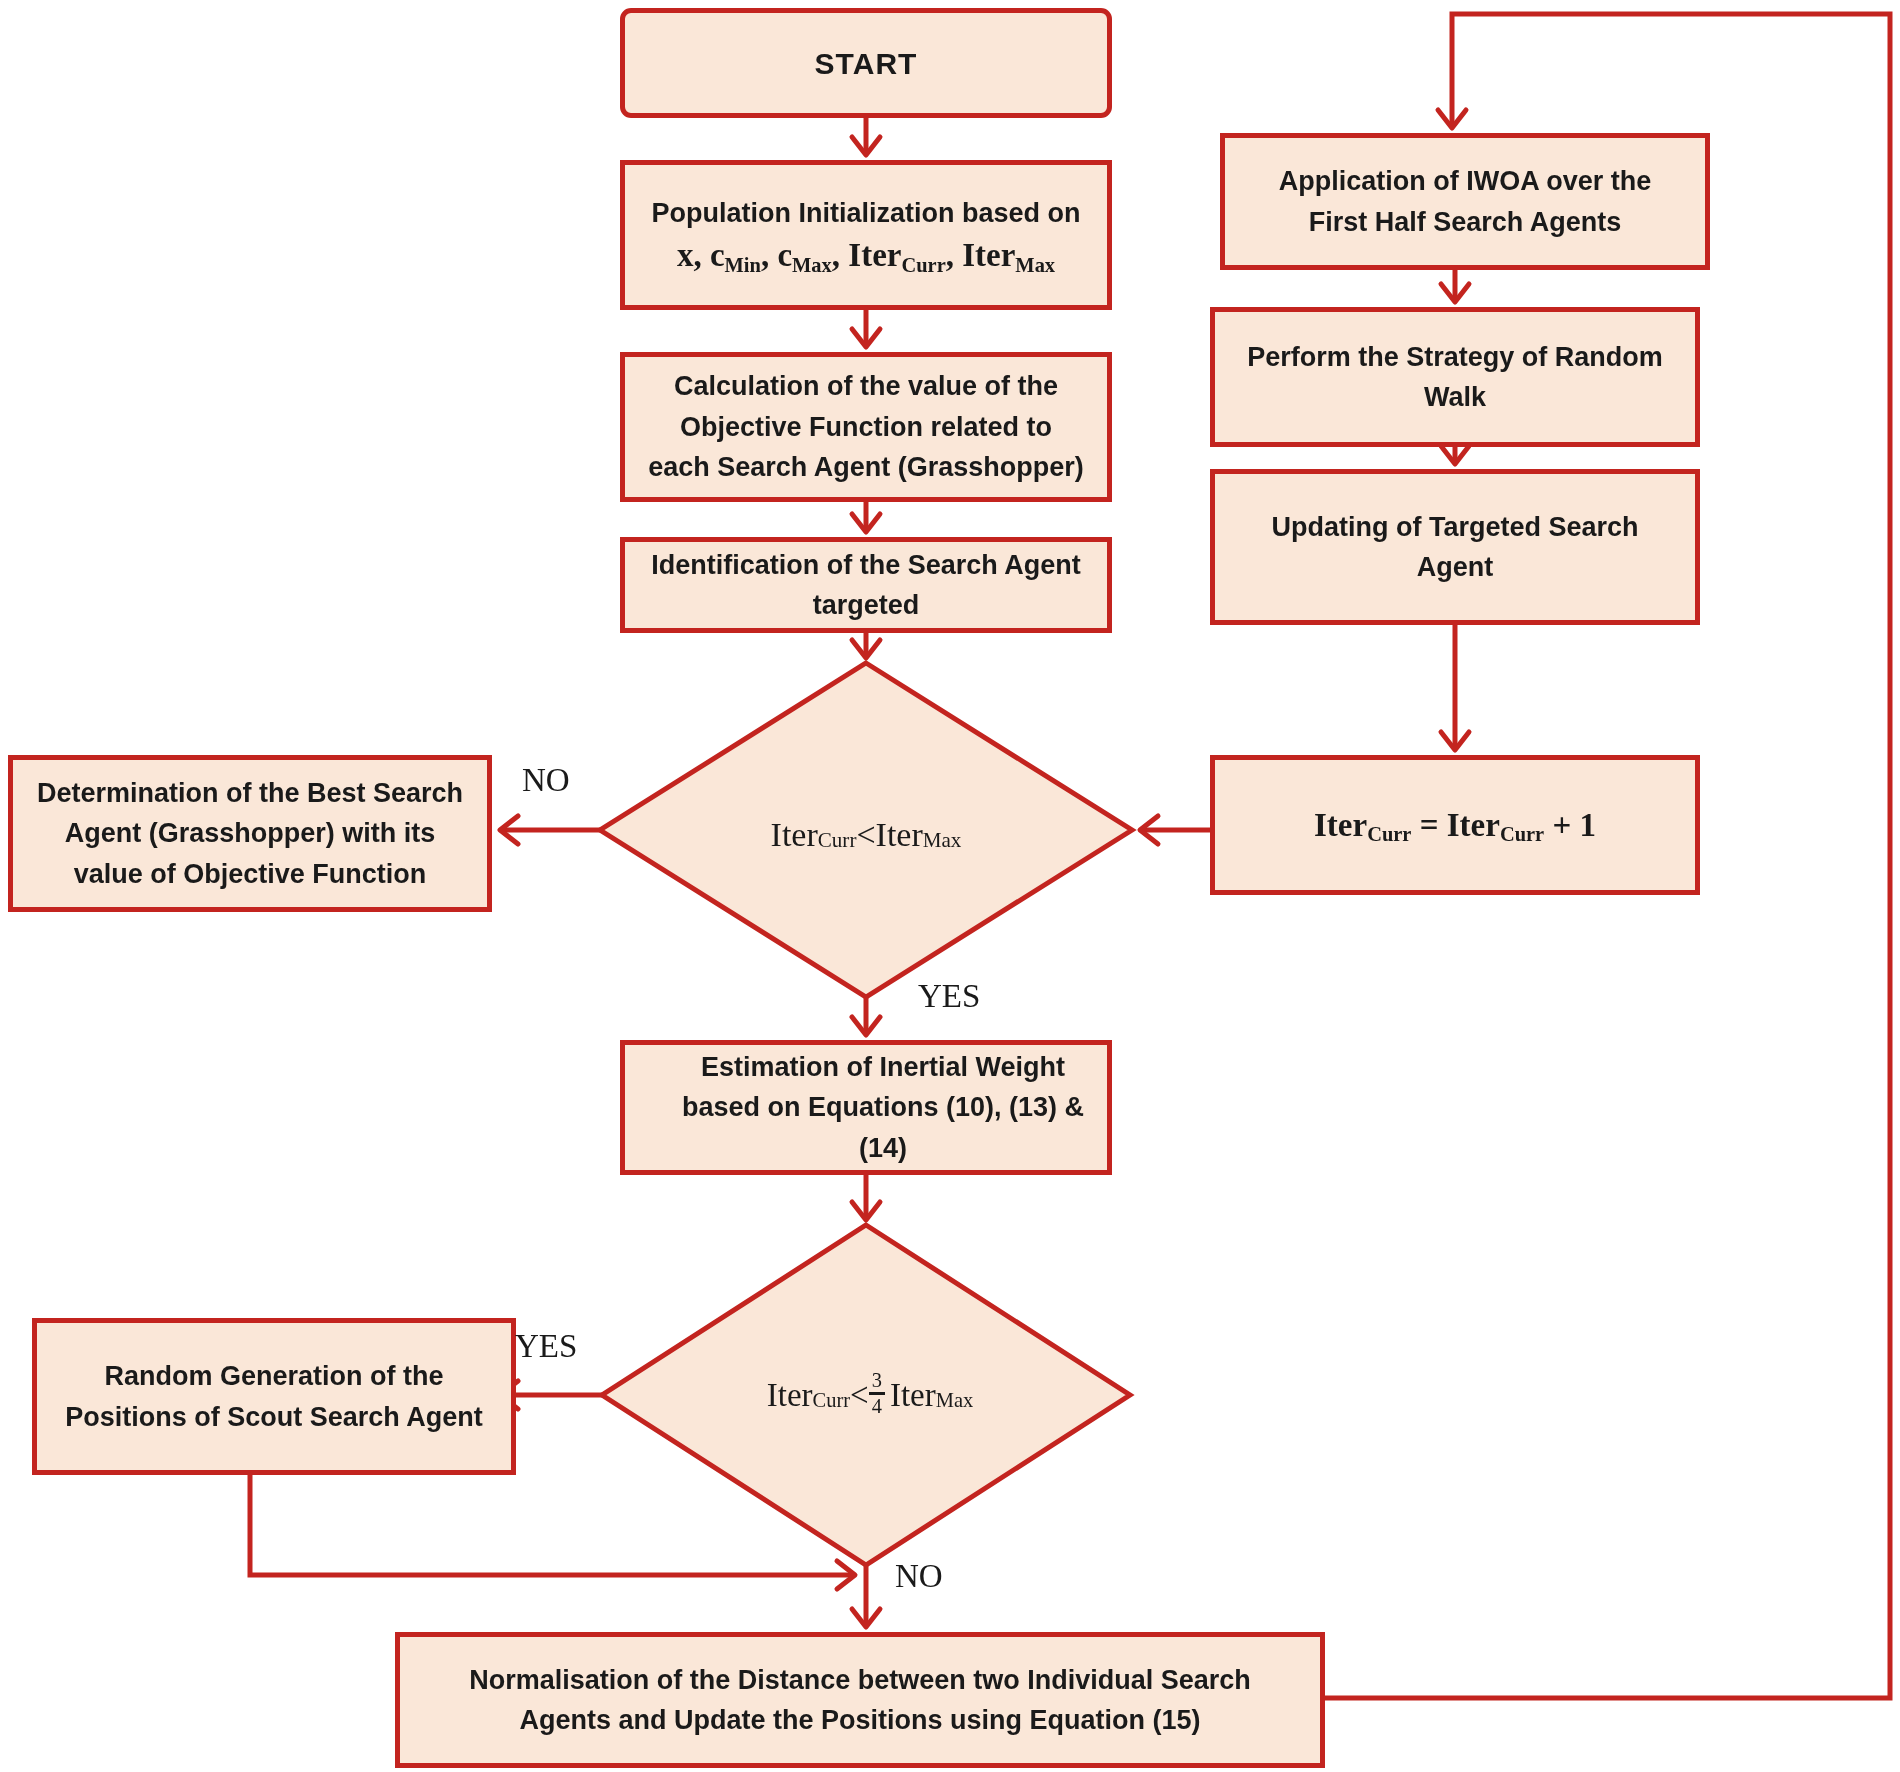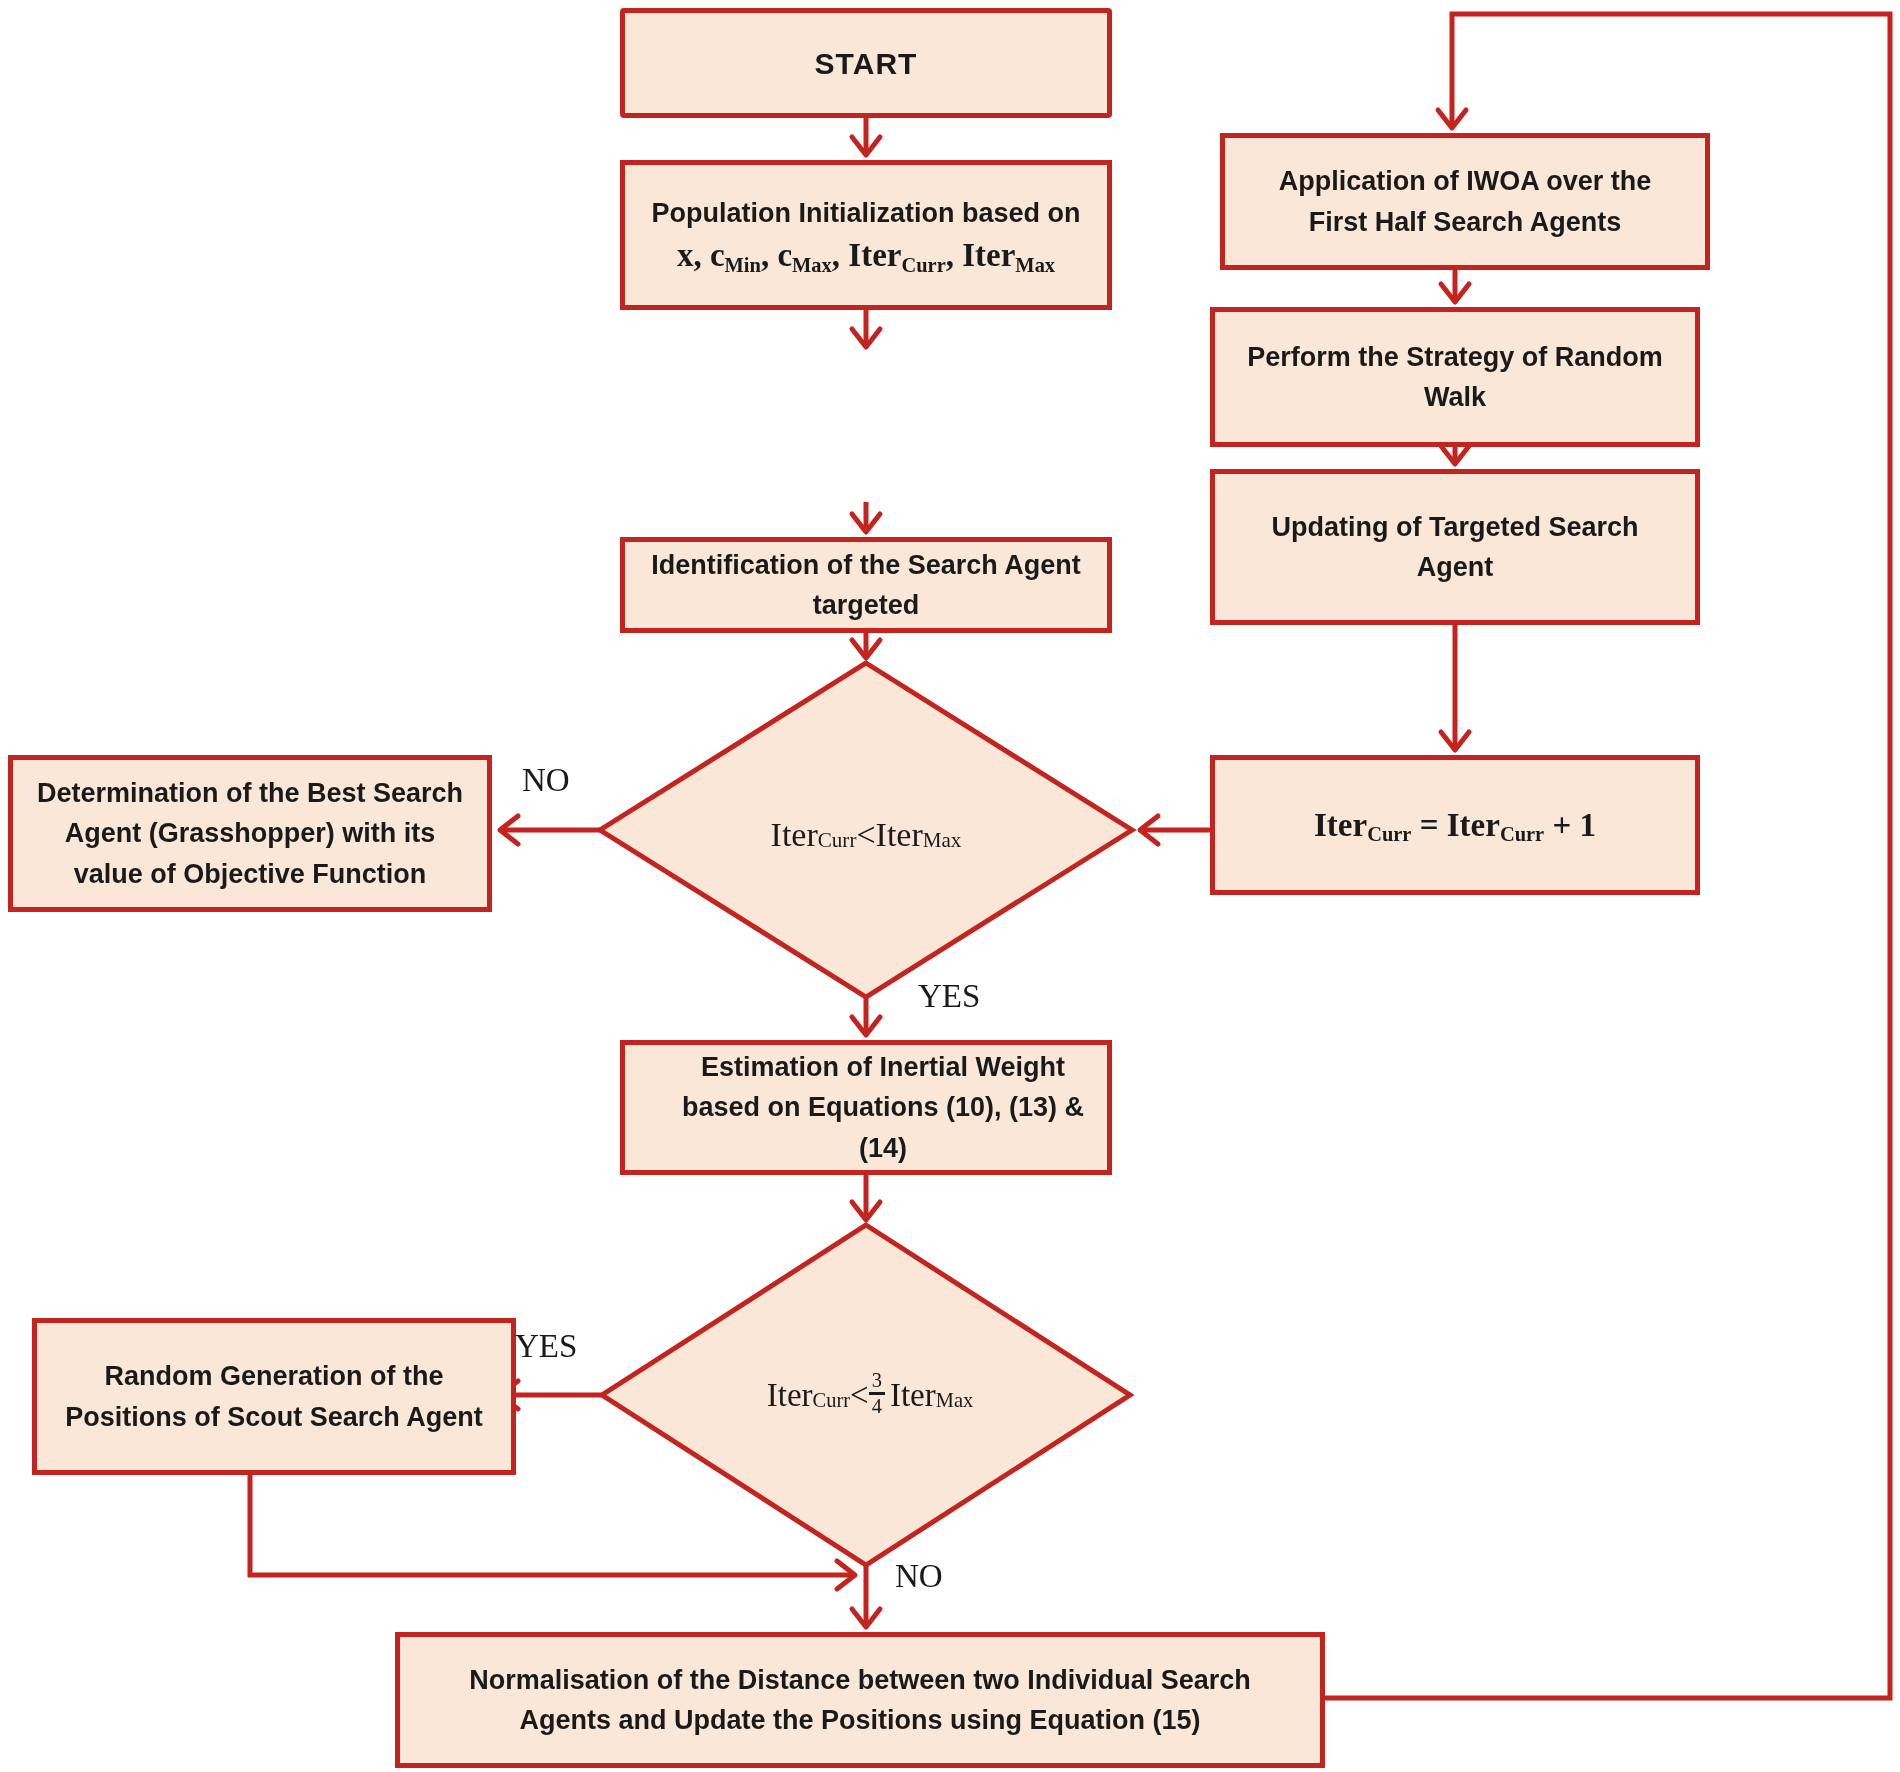--- a/index.html
+++ b/index.html
@@ -21,21 +21,21 @@
   .node{
     position:absolute;box-sizing:border-box;
     background:var(--fill);border:5px solid var(--border);
     display:flex;flex-direction:column;align-items:center;justify-content:center;
     text-align:center;
   }
   .node .label{
     white-space:pre-line;font-weight:bold;font-size:27px;line-height:1.5;
     padding:0 8px;
   }
-  .node.round{border-radius:4px;}
+  .node.round{border-radius:11px;}
   .node.round .label{font-size:30px;letter-spacing:1px;}
   .serif,.math{font-family:"Liberation Serif",serif;}
   .math{font-weight:bold;font-size:33px;line-height:1.3;}
   .dtext{
     position:absolute;display:flex;align-items:center;justify-content:center;
     font-family:"Liberation Serif",serif;font-weight:normal;font-size:34px;
     color:var(--text);text-align:left;
   }
   .edge-label{
     position:absolute;font-family:"Liberation Serif",serif;font-weight:normal;
@@ -108,20 +108,25 @@
 
   <div class="node round" style="left:620px;top:8px;width:492px;height:110px;">
     <div class="label">START</div>
   </div>
 
   <div class="node" style="left:620px;top:160px;width:492px;height:150px;">
     <div class="label">Population Initialization based on</div>
     <div class="math">x, c<span class="sub">Min</span>, c<span class="sub">Max</span>, Iter<span class="sub">Curr</span>, Iter<span class="sub">Max</span></div>
   </div>
 
+  <div class="node" style="left:620px;top:352px;width:492px;height:150px;">
+    <div class="label">Calculation of the value of the
+Objective Function related to
+each Search Agent (Grasshopper)</div>
+  </div>
 
   <div class="node" style="left:620px;top:537px;width:492px;height:96px;">
     <div class="label">Identification of the Search Agent
 targeted</div>
   </div>
 
   <div class="dtext" style="left:666px;top:785px;width:400px;height:100px;justify-content:center;">Iter<span class="sub">Curr</span>&lt;Iter<span class="sub">Max</span></div>
 
   <div class="node" style="left:8px;top:755px;width:484px;height:157px;">
     <div class="label">Determination of the Best Search

